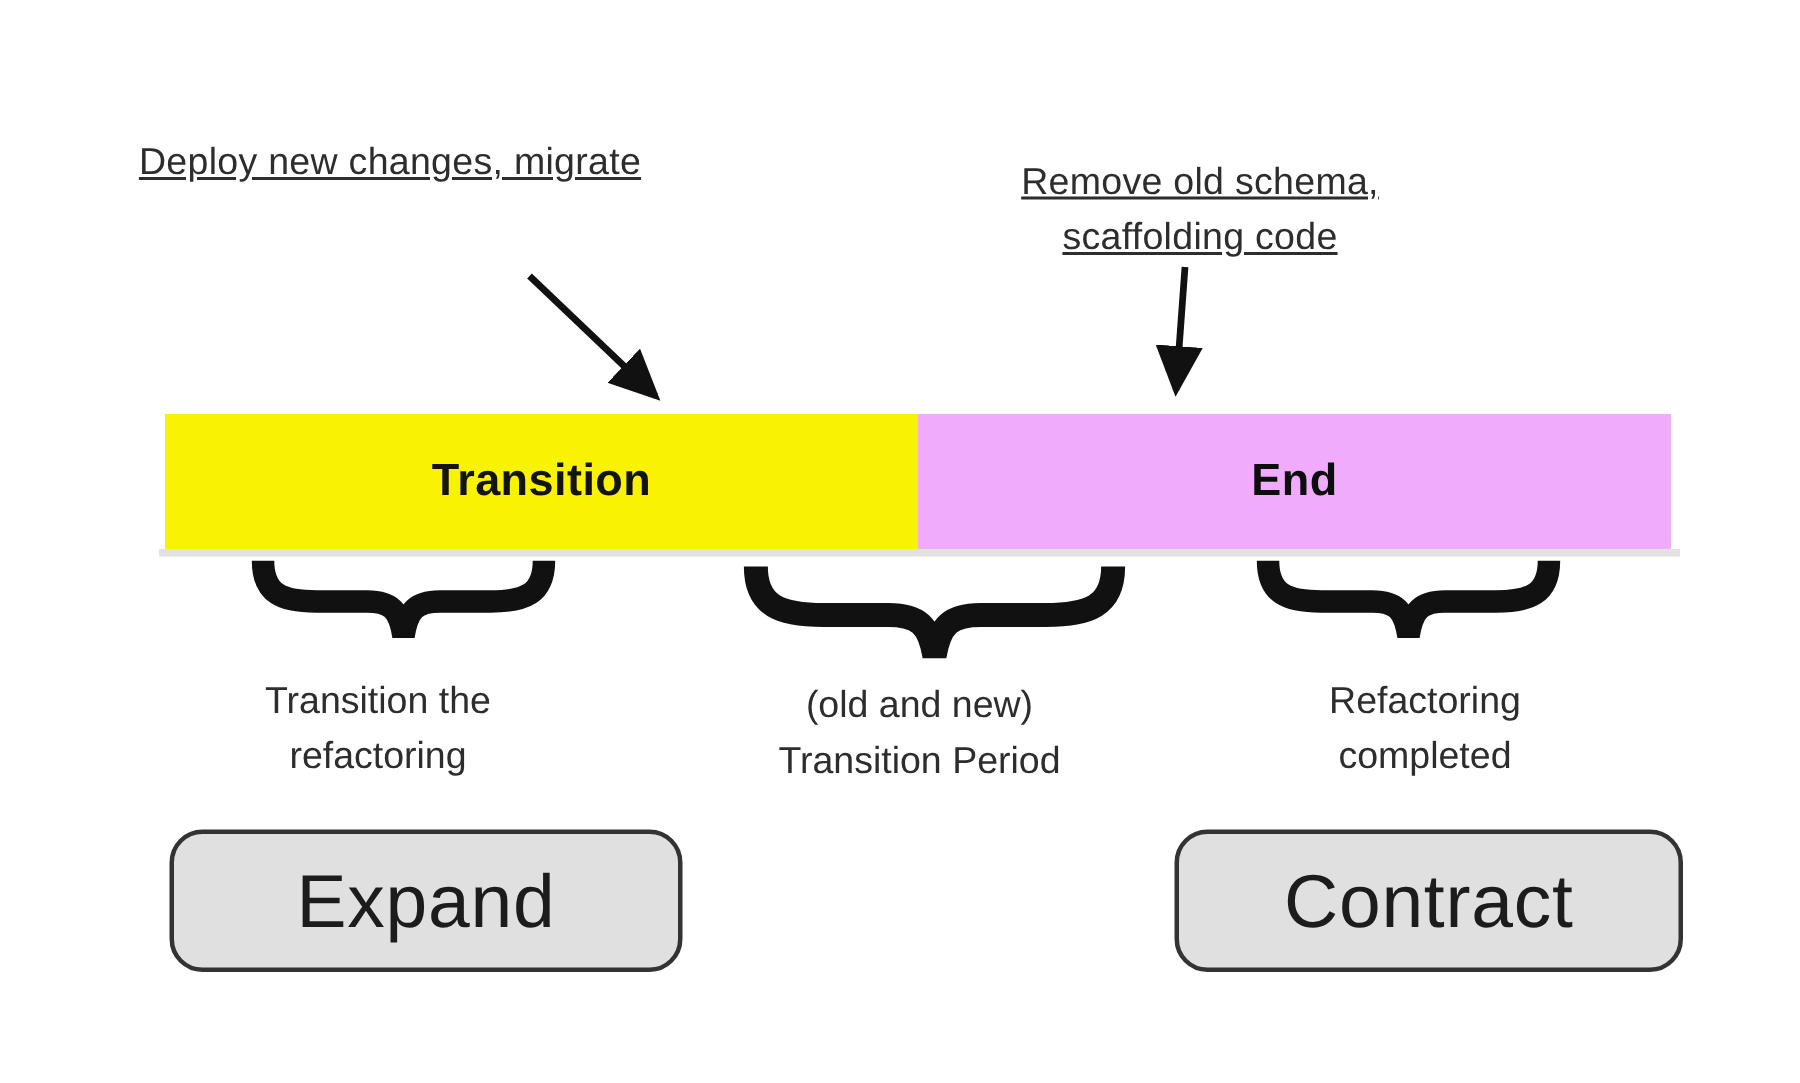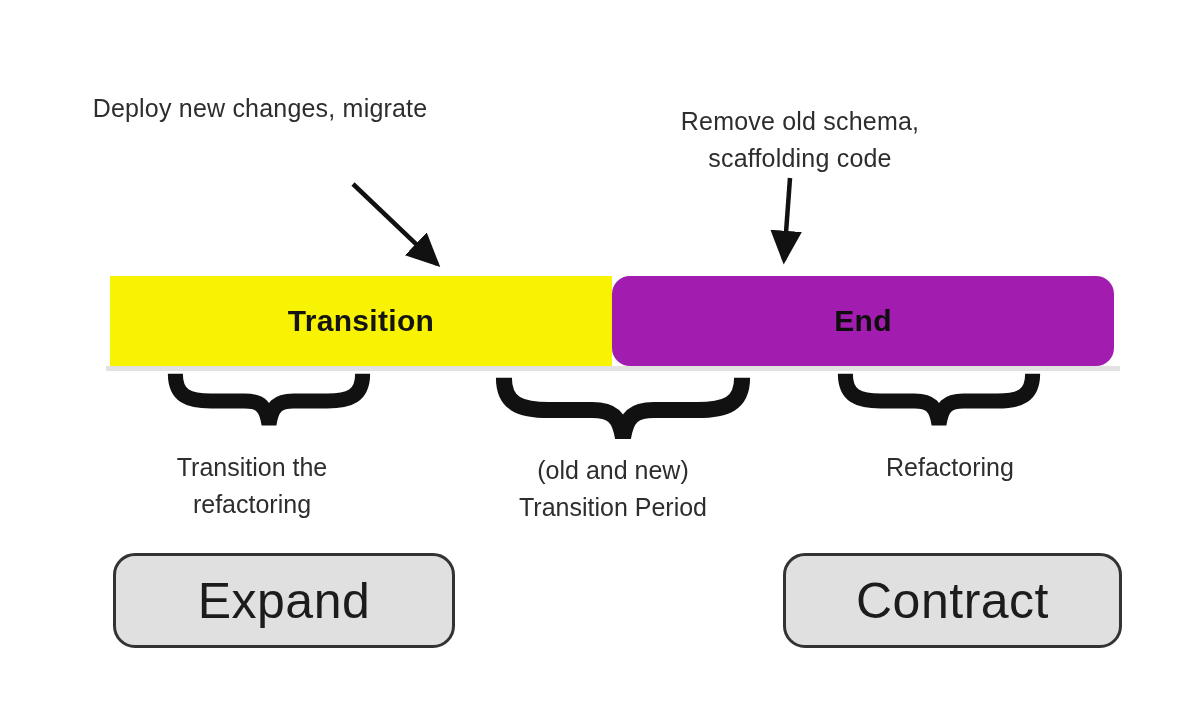--- a/index.html
+++ b/index.html
@@ -15,20 +15,21 @@
     background: #ffffff;
     overflow: hidden;
   }
   .annotation {
     position: absolute;
     text-align: center;
     font-size: 25px;
     line-height: 37px;
     color: #2d2d2d;
     letter-spacing: 0.2px;
+    text-decoration: underline;
   }
   .annotation-deploy { left: 70px;  top: 90px;  width: 380px; }
   .annotation-remove { left: 665px; top: 103px; width: 270px; }
 
   .arrow-overlay {
     position: absolute;
     left: 0; top: 0;
     width: 1200px; height: 722px;
     pointer-events: none;
   }
@@ -114,21 +115,21 @@
     <line x1="353" y1="184" x2="437" y2="264" stroke="#111111" stroke-width="4.5" marker-end="url(#ah)"></line>
     <line x1="790" y1="178" x2="784" y2="260" stroke="#111111" stroke-width="4.5" marker-end="url(#ah)"></line>
   </svg>
 
   <div class="bar-shadow"></div>
 
   <div class="timeline-bar">
     <div class="timeline-segment" style="background: rgb(248, 243, 3); color: rgb(20, 20, 20);">
       <span>Transition</span>
     </div>
-    <div class="timeline-segment" style="background: #a21caf; color: rgb(14, 14, 14); border-radius: 18px;">
+    <div class="timeline-segment" style="background: #f0abfc; color: rgb(14, 14, 14);">
       <span>End</span>
     </div>
   </div>
 
   <svg class="brace brace-start" viewBox="0 0 220 80" preserveAspectRatio="none">
     <path d="M 10,6 C 10,34 24,40 48,40 L 84,40 C 101,40 107,47 110,69 C 113,47 119,40 136,40 L 172,40 C 196,40 210,34 210,6" fill="none" stroke="#111111" stroke-width="15" stroke-linecap="butt" vector-effect="non-scaling-stroke"></path>
   </svg>
   <svg class="brace brace-transition" viewBox="0 0 220 80" preserveAspectRatio="none">
     <path d="M 10,6 C 10,34 24,40 48,40 L 84,40 C 101,40 107,47 110,69 C 113,47 119,40 136,40 L 172,40 C 196,40 210,34 210,6" fill="none" stroke="#111111" stroke-width="16" stroke-linecap="butt" vector-effect="non-scaling-stroke"></path>
   </svg>
@@ -139,20 +140,21 @@
   <div class="caption caption-start">
     <div>Transition the</div>
     <div>refactoring</div>
   </div>
   <div class="caption caption-transition">
     <div>(old and new)</div>
     <div>Transition Period</div>
   </div>
   <div class="caption caption-end">
     <div>Refactoring</div>
+    <div>completed</div>
   </div>
 
   <div class="phase-box phase-expand">
     <span>Expand</span>
   </div>
   <div class="phase-box phase-contract">
     <span>Contract</span>
   </div>
 
 </div>

